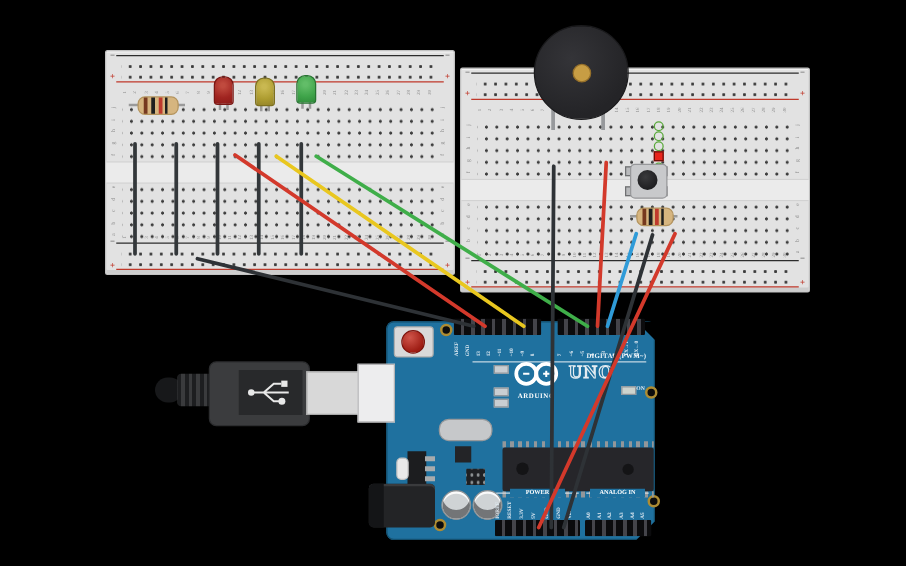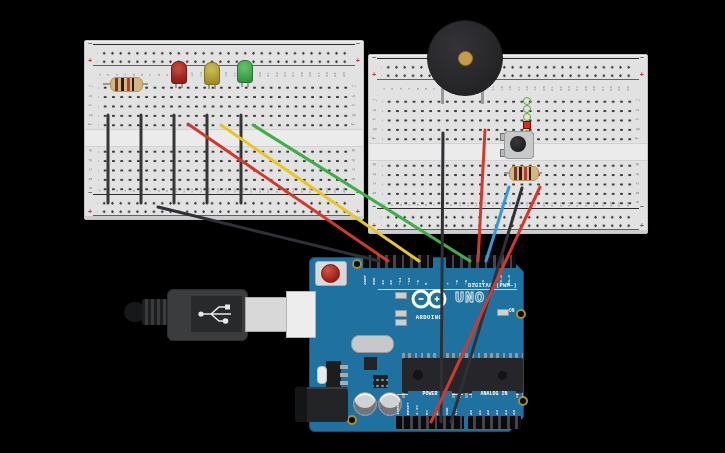--- a/index.html
+++ b/index.html
@@ -1,17 +1,17 @@
 <!DOCTYPE html>
 <html><head>
 <meta charset="utf-8">
 <style>
   html,body{margin:0;padding:0;background:#000;}
   #canvas{position:relative;width:725px;height:453px;background:#000;overflow:hidden;
-    font-family:Liberation Mono, monospace;}
+    font-family:Liberation Serif, serif;}
   
   .bb{position:absolute;width:278px;height:178px;background:#e2e2e2;border:1px solid #c2c2c2;
       border-radius:2px;box-shadow:inset 0 -3px 0 #cdcdcd, inset 0 1px 0 #f3f3f3;}
   #bb-left{left:84px;top:40px;} #bb-right{left:368px;top:54px;}
   .bbline{position:absolute;left:8px;width:262px;height:1px;}
   .bk{background:#2c2c2c;} .rd{background:#c0392b;}
   .l-top{top:3px}.l-redtop{top:24px}.l-bot{top:153px}.l-redbot{top:174px}
   .raildots{position:absolute;left:12px;width:254px;height:17px;
     background-image:radial-gradient(circle,#3c3c3c 1px,transparent 1.4px);
     background-size:8.3px 8.5px;background-position:3px 2px;}

